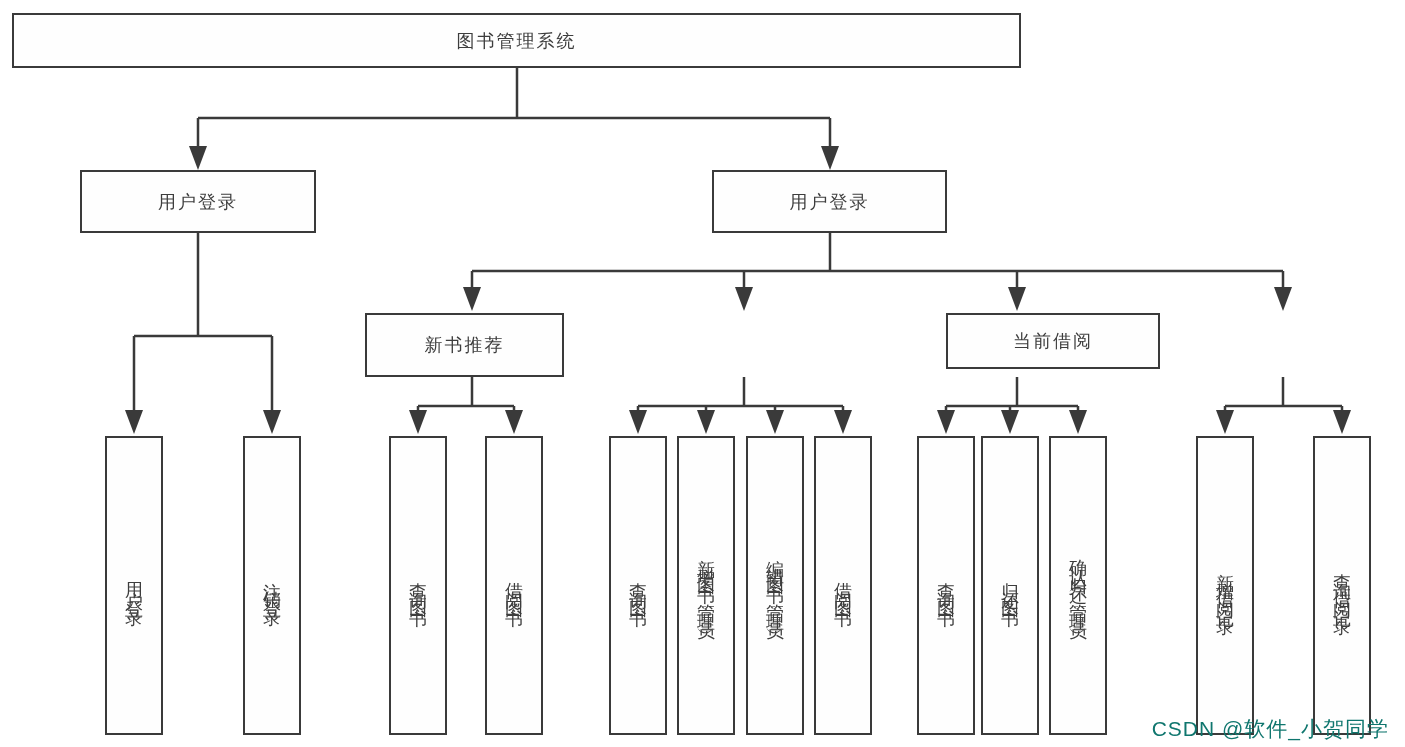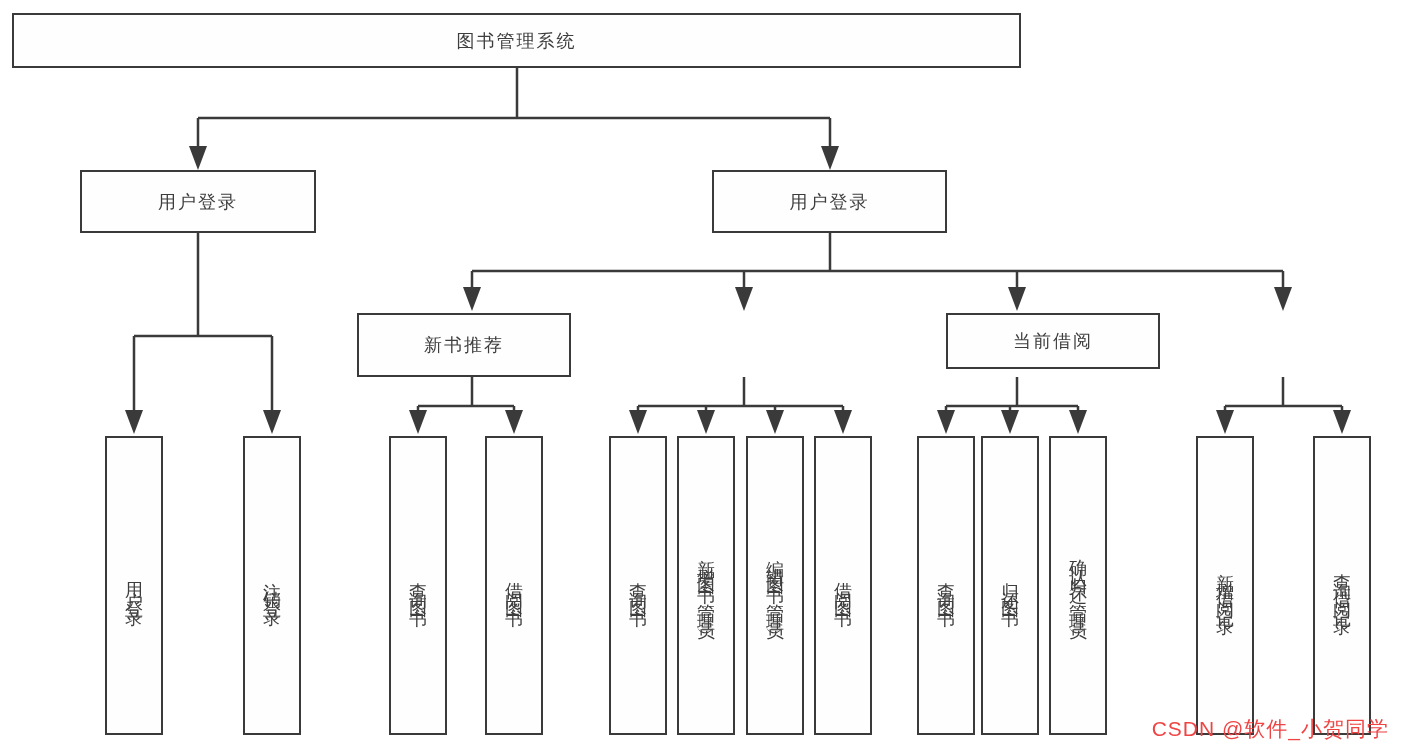--- a/index.html
+++ b/index.html
@@ -49,21 +49,21 @@
   .node.v .lbl {
     writing-mode: vertical-rl;
     text-orientation: mixed;
     letter-spacing: 9px;
     line-height: 1;
   }
   .watermark {
     position: absolute;
     right: 16px;
     bottom: 4px;
-    color: #ef4444;
+    color: #0f766e;
     font-size: 21px;
     letter-spacing: 1px;
     white-space: nowrap;
     z-index: 5;
   }
 </style>
 </head>
 <body>
 
 <div class="canvas">
@@ -108,21 +108,21 @@
     <span class="lbl">图书管理系统</span>
   </div>
 
   <div class="node h" style="left:80px;top:170px;width:236px;height:63px">
     <span class="lbl">用户登录</span>
   </div>
   <div class="node h" style="left:712px;top:170px;width:235px;height:63px">
     <span class="lbl">用户登录</span>
   </div>
 
-  <div class="node h" style="left:357px;top:313px;width:214px;height:64px">
+  <div class="node h" style="left:365px;top:313px;width:199px;height:64px">
     <span class="lbl">新书推荐</span>
   </div>
   <div class="node h" style="left:946px;top:313px;width:214px;height:56px">
     <span class="lbl">当前借阅</span>
   </div>
 
   <div class="node v" style="left:105px;top:436px;width:58px;height:299px">
     <span class="lbl">用户登录</span>
   </div>
   <div class="node v" style="left:243px;top:436px;width:58px;height:299px">

